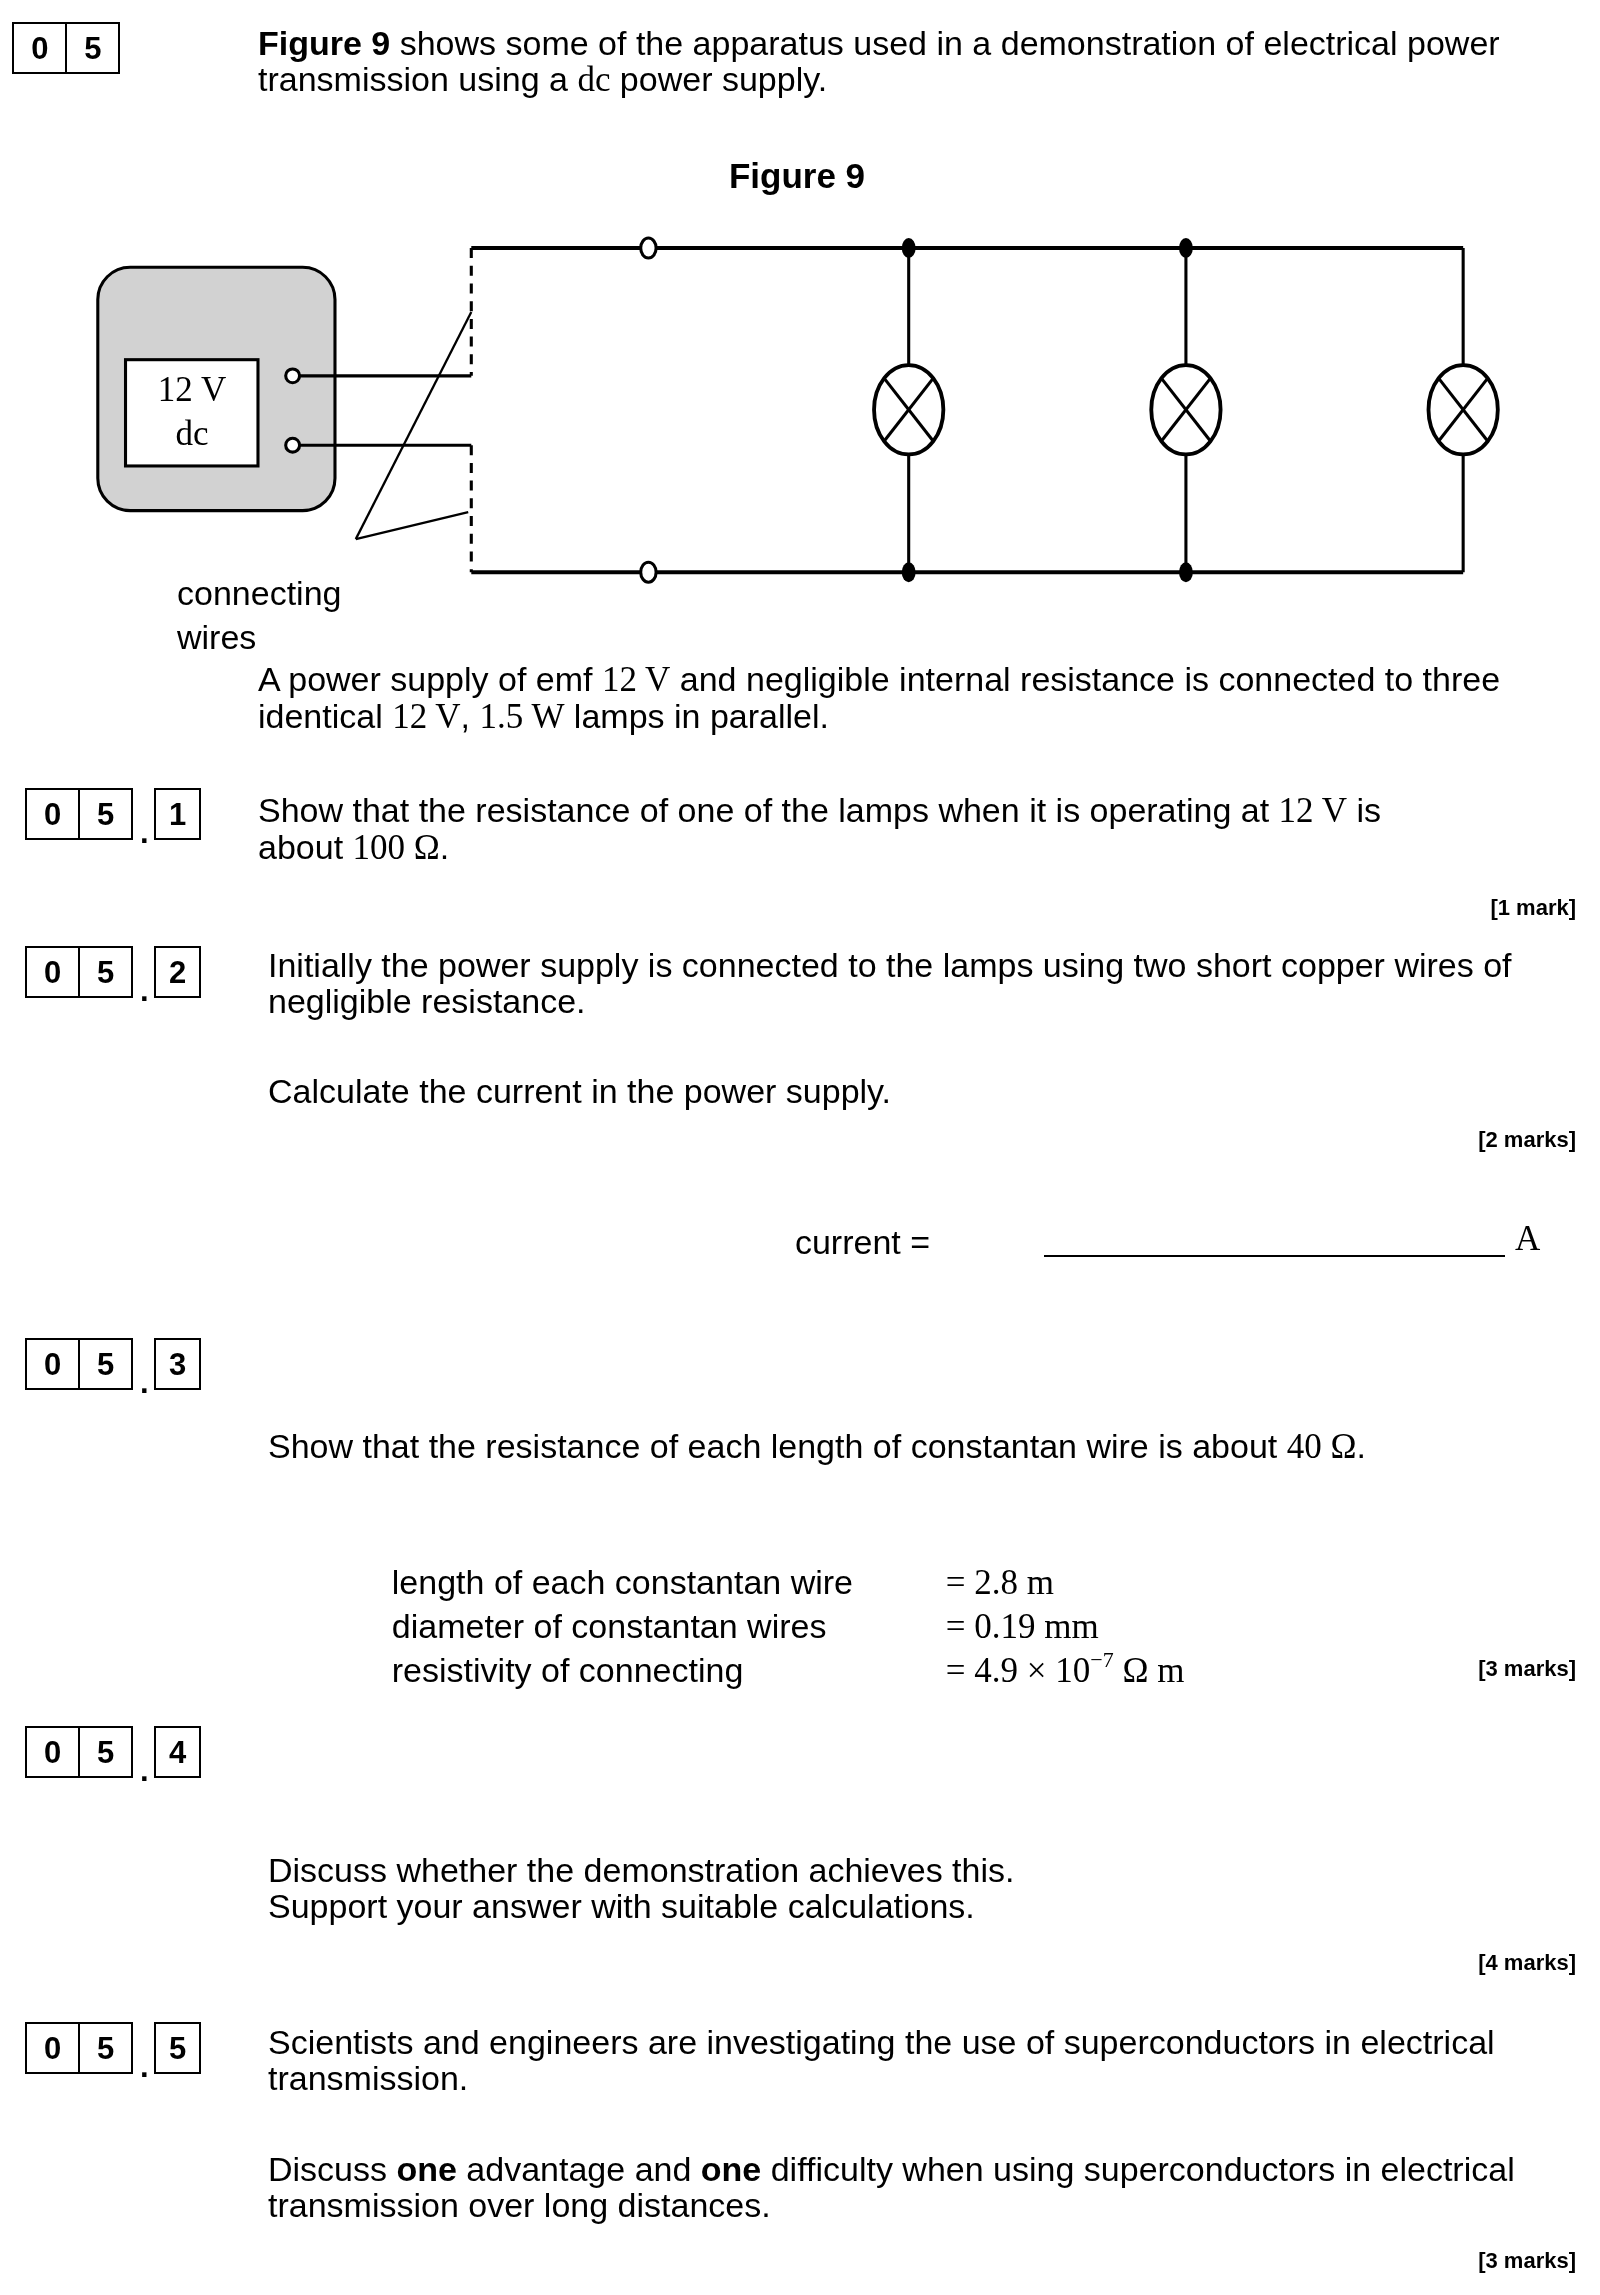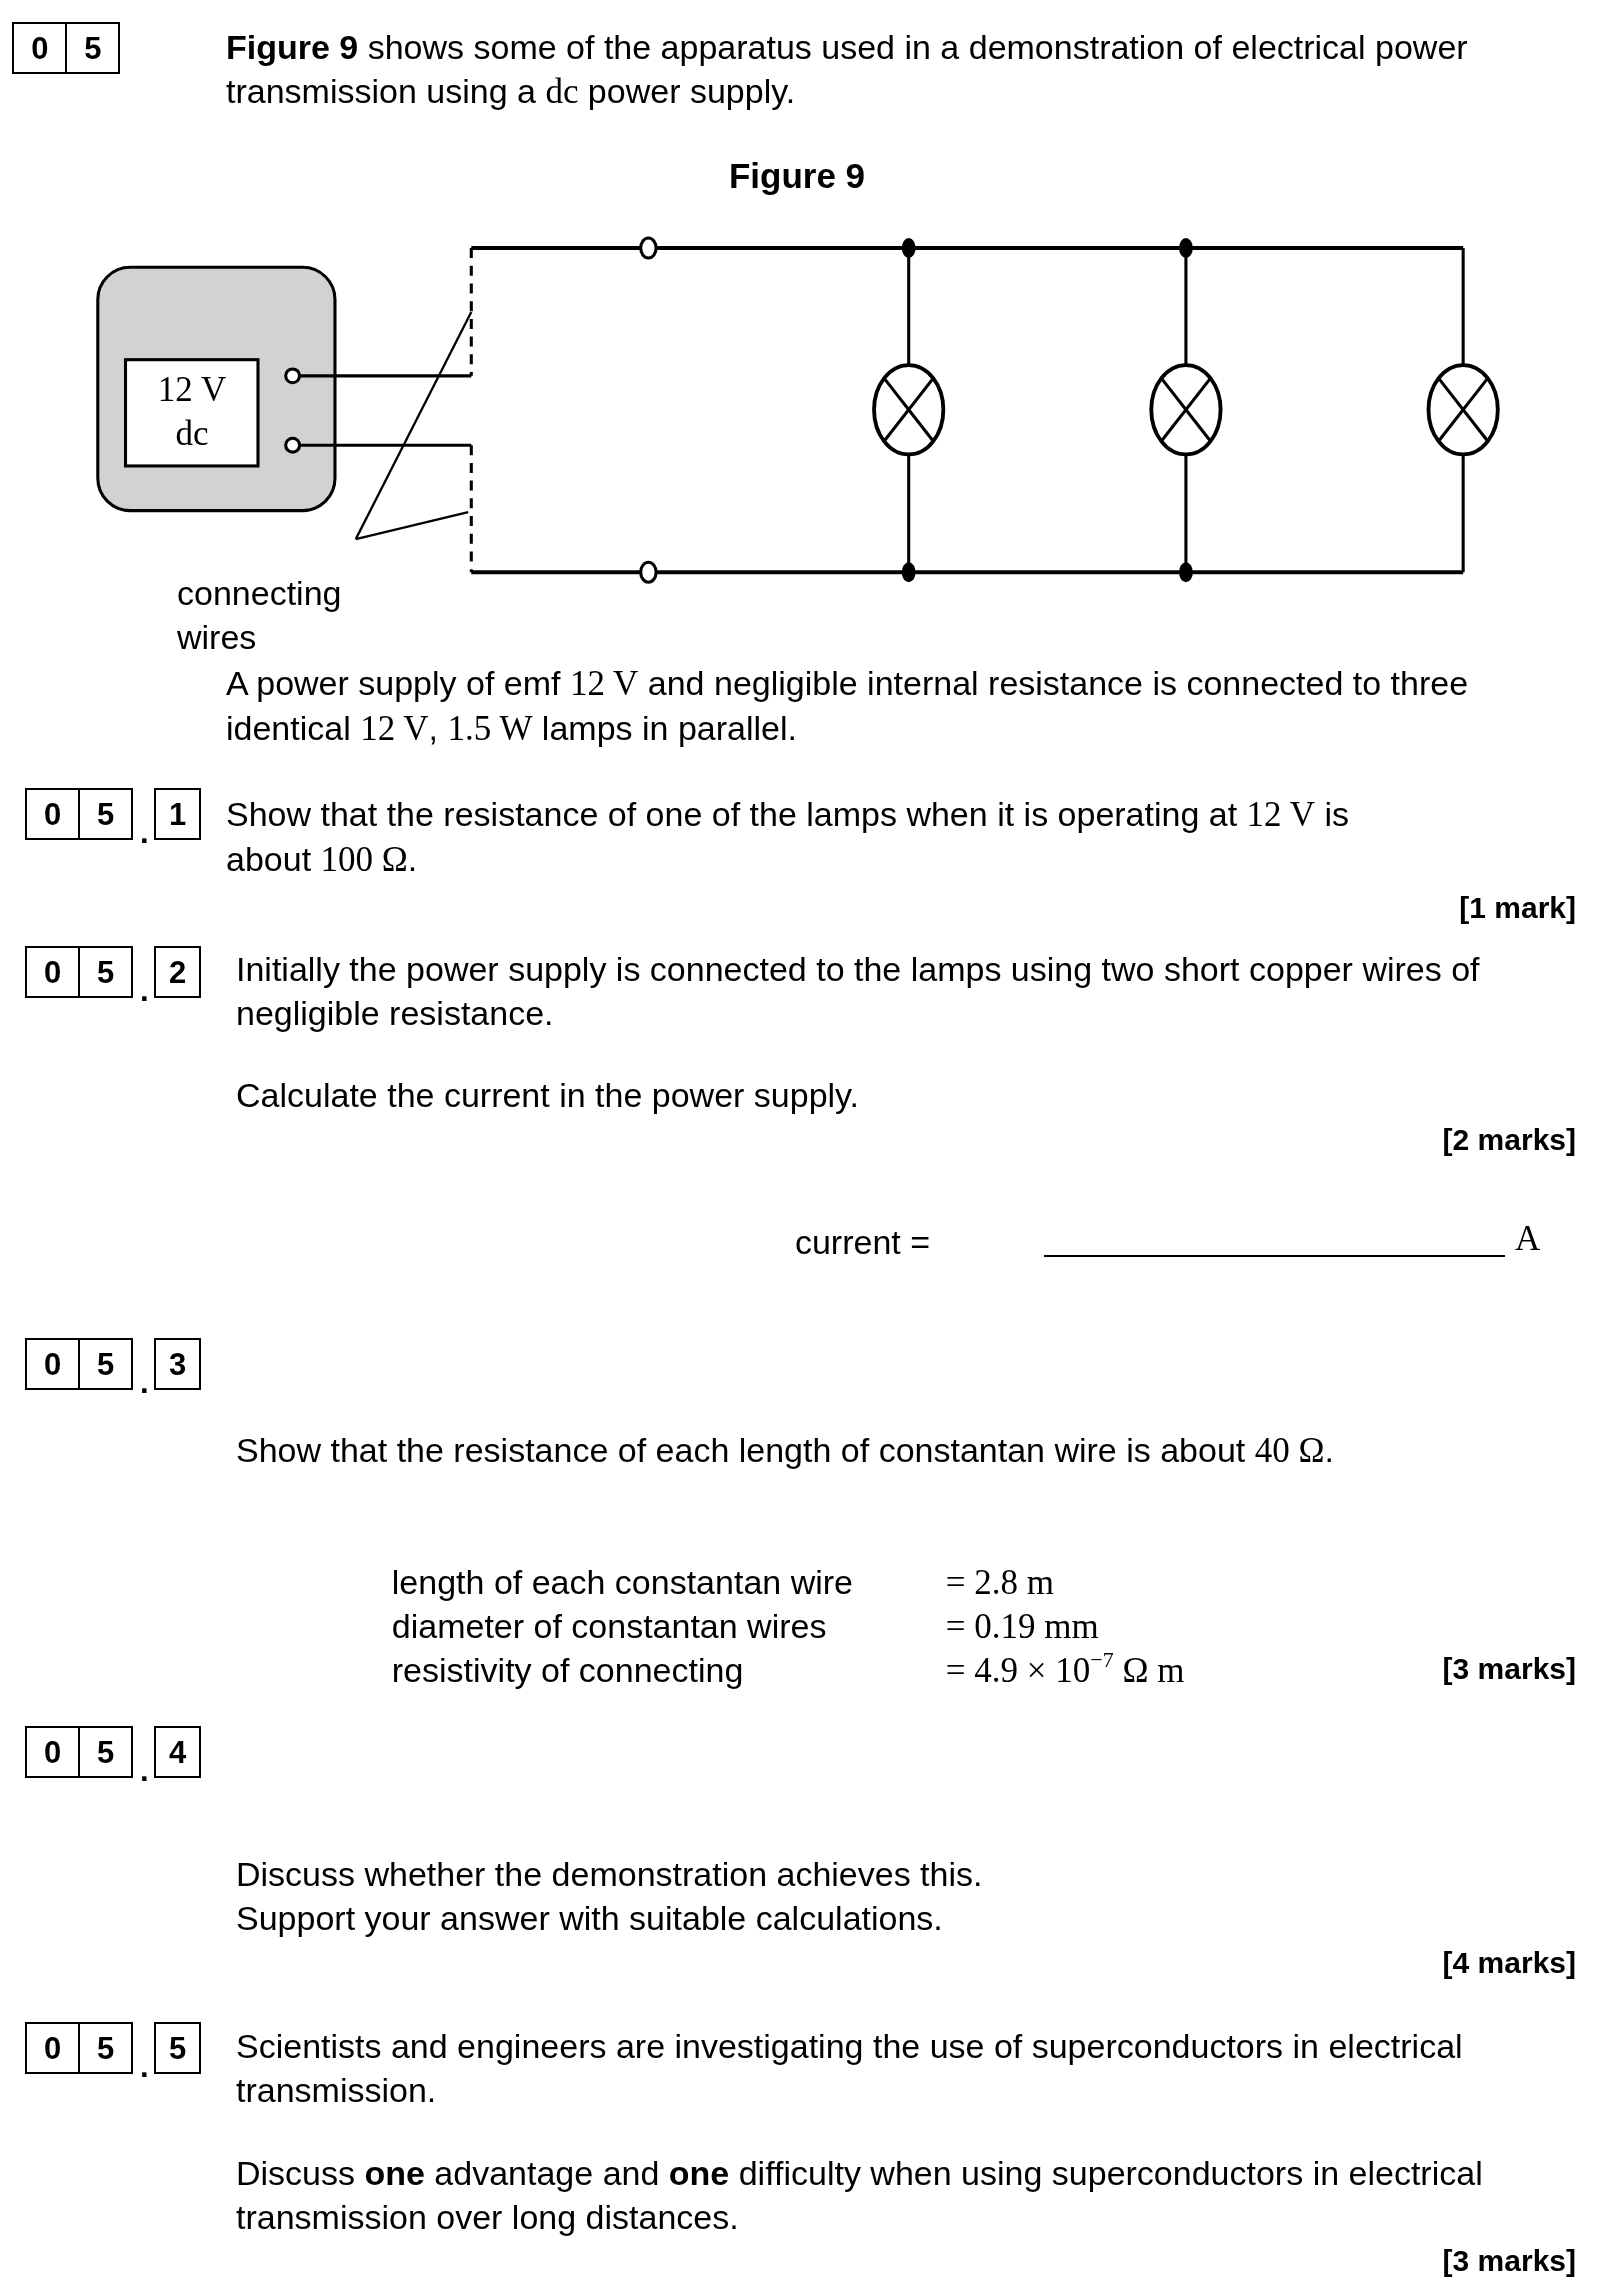--- a/index.html
+++ b/index.html
@@ -7,26 +7,26 @@
         font-family:"Liberation Sans",sans-serif;color:#000;}
   
   .qrow{position:absolute;display:flex;align-items:flex-start;}
   .qbox{display:flex;border:2.3px solid #000;height:48px;background:#fff;box-sizing:content-box;}
   .qbox .cell{width:51px;display:flex;align-items:center;justify-content:center;
               font-weight:bold;font-size:31px;line-height:1;}
   .qbox .cell.divided{border-left:2.3px solid #000;}
   .qbox.single .cell{width:43px;}
   .qdot{align-self:flex-end;font-weight:bold;font-size:31px;line-height:10.8px;margin:0 5.4px 1.5px 7px;}
   
-  .para{position:absolute;white-space:pre;font-size:34px;line-height:44px;}
+  .para{position:absolute;white-space:pre;font-size:34px;line-height:36px;margin-left:32px;}
   .seg-n{font-family:"Liberation Sans",sans-serif;}
   .seg-b{font-family:"Liberation Sans",sans-serif;font-weight:bold;}
   .seg-r{font-family:"Liberation Serif",serif;font-size:35px;}
   sup.seg-rs{font-family:"Liberation Serif",serif;font-size:22px;line-height:0;vertical-align:15.4px;}
-  .marks{position:absolute;right:25px;font-weight:bold;font-size:30px;line-height:44px;}
+  .marks{position:absolute;right:25px;font-weight:bold;font-size:22px;line-height:44px;}
   .figtitle{position:absolute;left:412px;width:770px;text-align:center;
             font-weight:bold;font-size:35px;line-height:44px;}
   .supplylabel{position:absolute;left:126px;top:368px;width:132px;text-align:center;
                font-family:"Liberation Serif",serif;font-size:35px;line-height:44px;white-space:pre;}
   .wireslabel{position:absolute;left:177px;top:531px;font-size:34px;line-height:44px;white-space:pre;margin-top:40px;}
   .datarow{position:absolute;left:354px;white-space:pre;font-size:34px;line-height:44px;}
   .dlabel{display:inline-block;width:554px;}
   .answerline{position:absolute;left:693px;top:1220px;width:339px;text-align:center;
               font-size:34px;line-height:44px;white-space:pre;}
   .answerrule{position:absolute;left:1044px;top:1233px;width:461px;height:21.6px;

